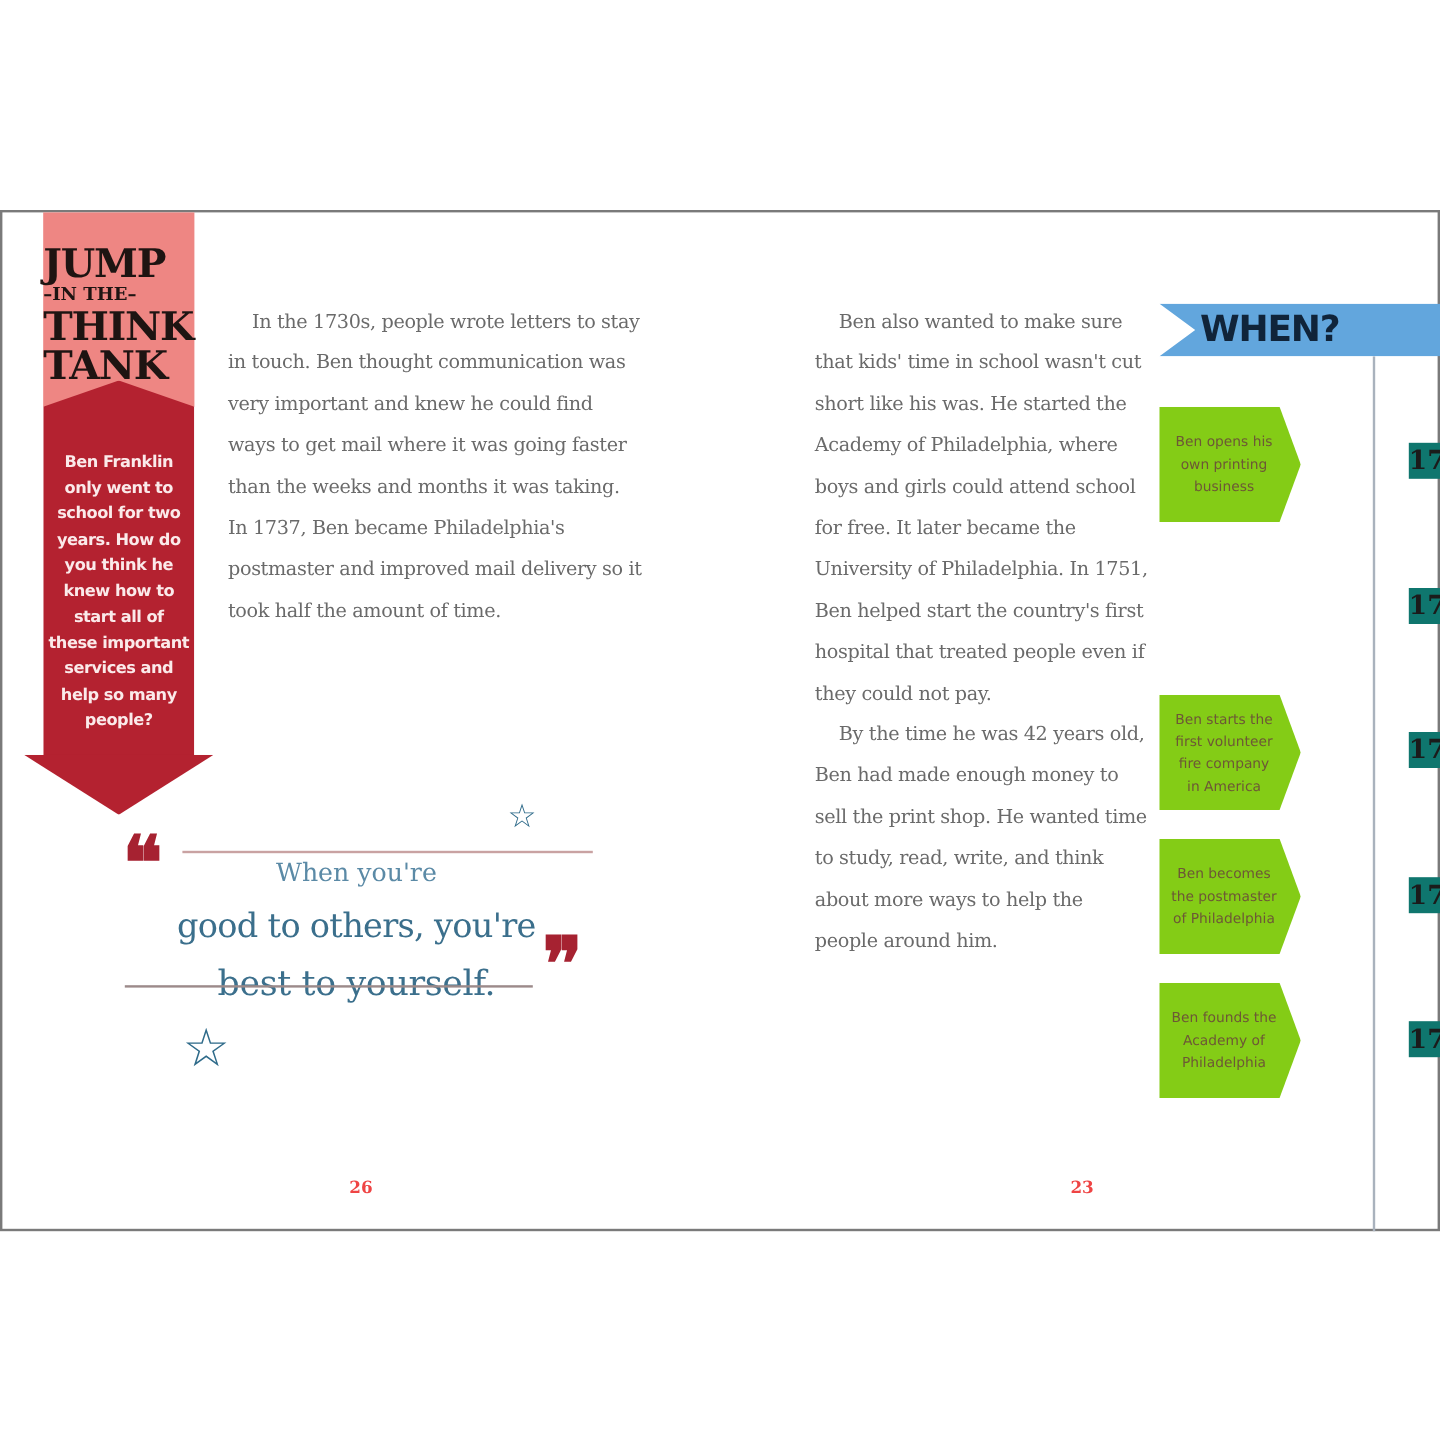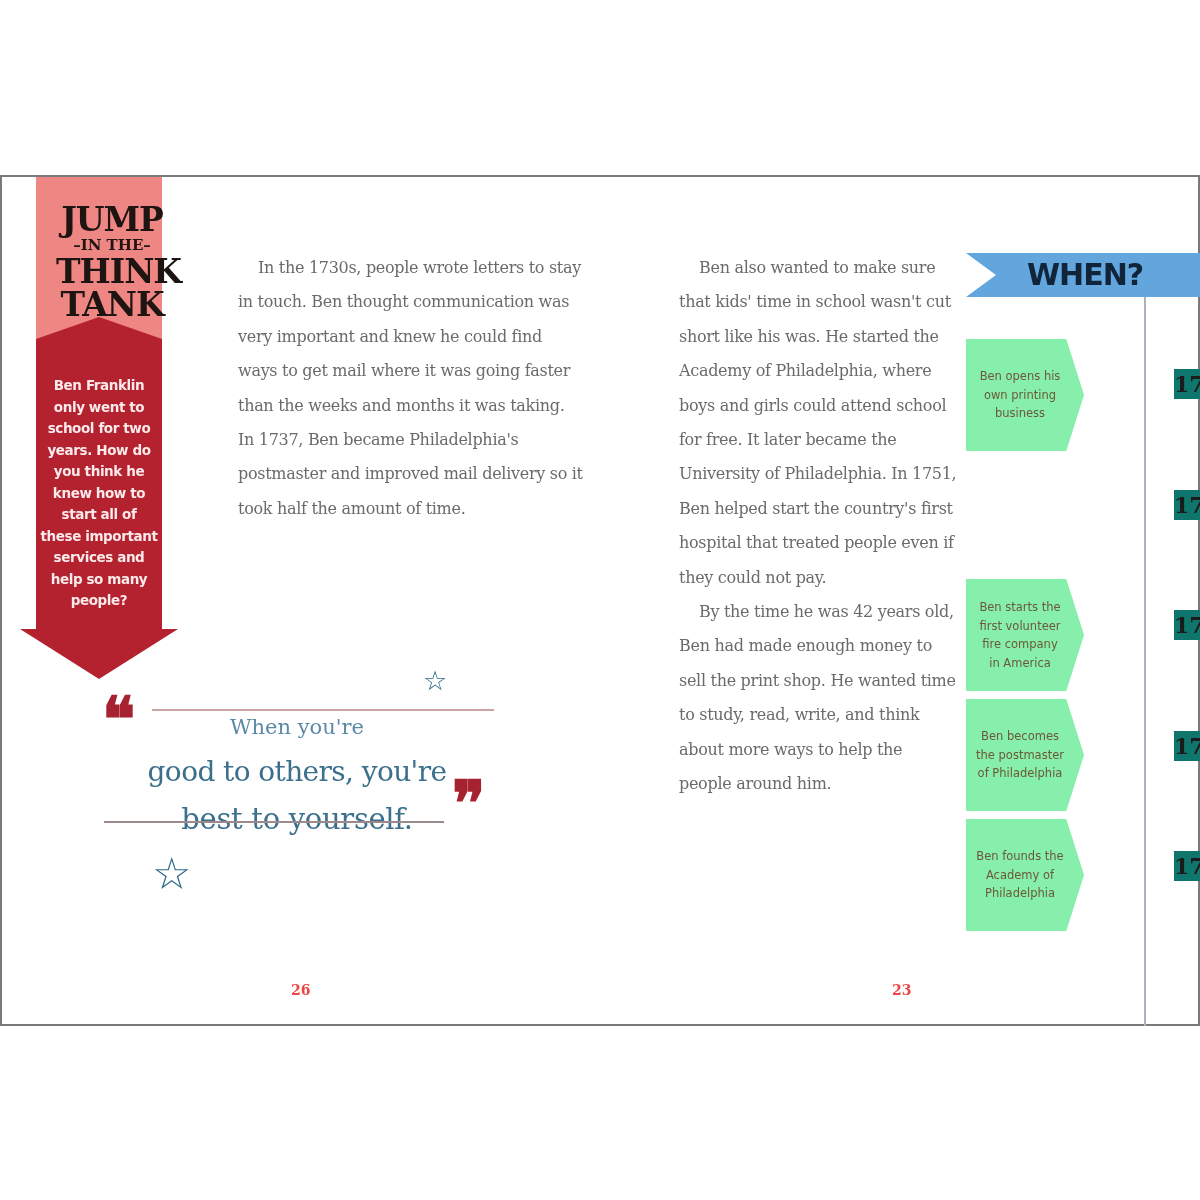--- a/index.html
+++ b/index.html
@@ -12,24 +12,23 @@
     border-left: 2px solid #7a7a7a; border-right: 2px solid #7a7a7a;
     background: #fff;
   }
 
   
   .tank-top {
     position: absolute; left: 34px; top: 0; width: 126px; height: 162px;
     background: #ee8683;
   }
   .tank-title {
-    position: absolute; left: 34px; top: 26px; width: 132px; text-align: center;
+    position: absolute; left: 34px; top: 26px; width: 132px; 
     font-family: "DejaVu Serif", serif; font-weight: bold; color: #1e1412;
     line-height: 1;
-    padding-left: 20px;
   }
   .tank-title .big { display: block; font-size: 33px; letter-spacing: -1px; }
   .tank-title .small { display: block; font-size: 15px; margin: 2px 0; letter-spacing: 0px; }
   .tank-body {
     position: absolute; left: 34px; top: 140px; width: 126px; height: 314px;
     background: #b42230;
     clip-path: polygon(0 22px, 50% 0, 100% 22px, 100% 100%, 0 100%);
   }
   .tank-arrow {
     position: absolute; left: 18px; top: 452px; width: 158px; height: 50px;
@@ -41,21 +40,21 @@
     font-family: "DejaVu Sans", sans-serif; font-weight: bold; font-size: 13.5px;
     line-height: 21.5px; color: #fbeaea; letter-spacing: -0.4px;
   }
 
   
   .col-text {
     position: absolute; font-family: "DejaVu Serif", serif; font-size: 16px;
     color: #6a6a6a; line-height: 34.4px; letter-spacing: -0.3px;
   }
   .col-text p { text-indent: 20px; }
-  .col-left { left: 188px; top: 74px; width: 345px; margin-left: 48px; }
+  .col-left { left: 188px; top: 74px; width: 345px; }
   .col-right { left: 677px; top: 74px; width: 280px; }
 
   
   .quote-line-top { position: absolute; left: 150px; top: 532px; width: 342px; height: 2px; background: #c9a2a2; }
   .quote-line-bot { position: absolute; left: 102px; top: 644px; width: 340px; height: 2px; background: #9c8a8a; }
   .quote-open { position: absolute; left: 100px; top: 512px; font-size: 62px; font-weight: bold; color: #a62231; font-family: "DejaVu Serif", serif; line-height: 1; }
   .quote-close { position: absolute; left: 450px; top: 596px; font-size: 62px; font-weight: bold; color: #a62231; font-family: "DejaVu Serif", serif; line-height: 1; }
   .quote-text {
     position: absolute; left: 110px; top: 540px; width: 370px; text-align: center;
     font-family: "DejaVu Serif", serif; color: #3b6f8c; line-height: 1;
@@ -73,26 +72,26 @@
   .pn-right { left: 890px; }
 
   
   .when-banner {
     position: absolute; left: 964px; top: 76px; width: 234px; height: 44px;
     background: #62a6dd;
     clip-path: polygon(0 0, 100% 0, 100% 100%, 0 100%, 30px 50%);
   }
   .when-label {
     position: absolute; left: 998px; top: 80px; font-family: "DejaVu Sans", sans-serif;
-    font-weight: bold; font-size: 30px; color: #10243a; letter-spacing: -1px; margin-left: 27px;
+    font-weight: bold; font-size: 30px; color: #10243a; letter-spacing: -1px;
   }
   .timeline-line { position: absolute; left: 1142px; top: 120px; width: 2px; height: 729px; background: #a9b2bd; }
   .event-box {
-    position: absolute; left: 964px; width: 118px; height: 112px;
-    background: #86efac;
+    position: absolute; left: 964px; width: 118px; height: 96px;
+    background: #84cc16;
     clip-path: polygon(0 0, 85% 0, 100% 50%, 85% 100%, 0 100%);
     display: flex; align-items: center; justify-content: center;
   }
   .event-text {
     width: 102px; text-align: center; font-family: "DejaVu Sans", sans-serif;
     font-size: 11.5px; line-height: 18.5px; color: #6d5836; padding-right: 14px; margin-left: 4px;
   }
   .event-year {
     position: absolute; left: 1172px; font-family: "DejaVu Serif", serif; font-weight: bold;
     font-size: 22px; color: #1b1b1b; background: #0f766e; padding: 2px 0;

